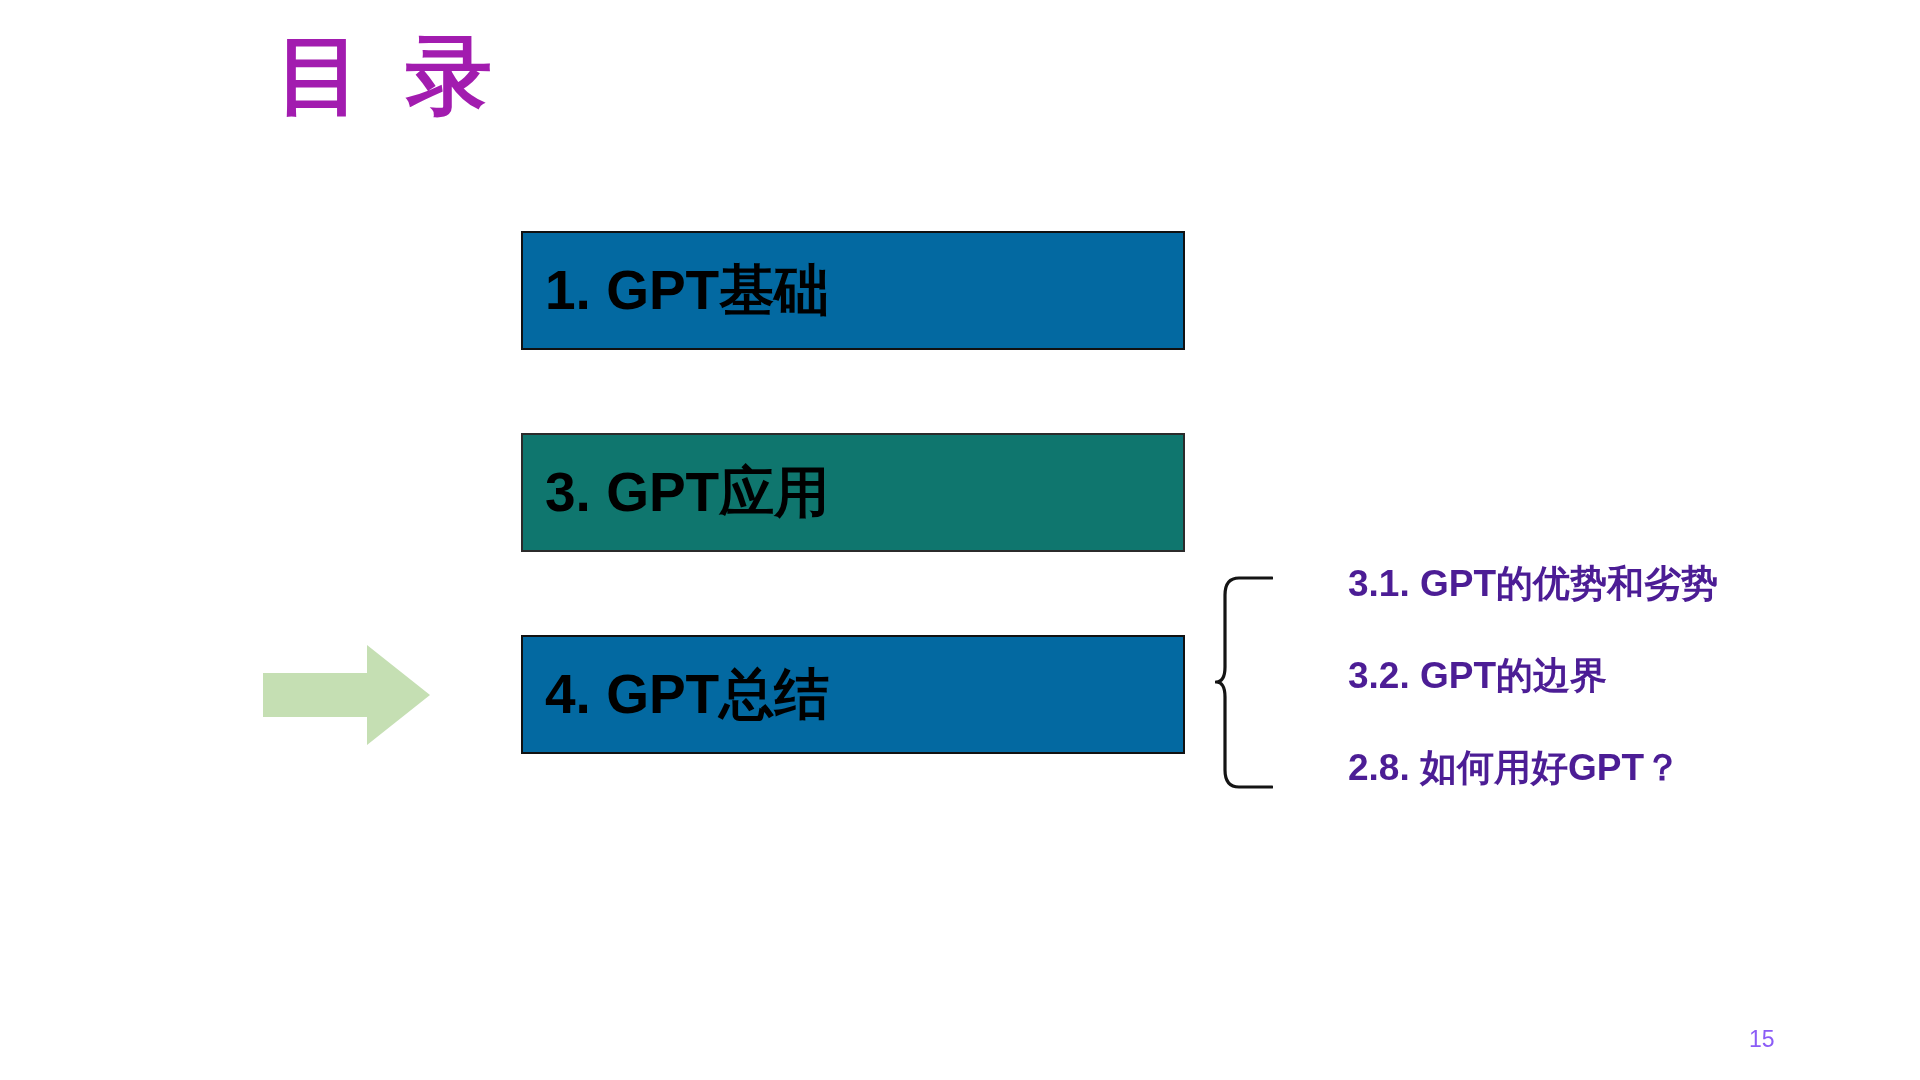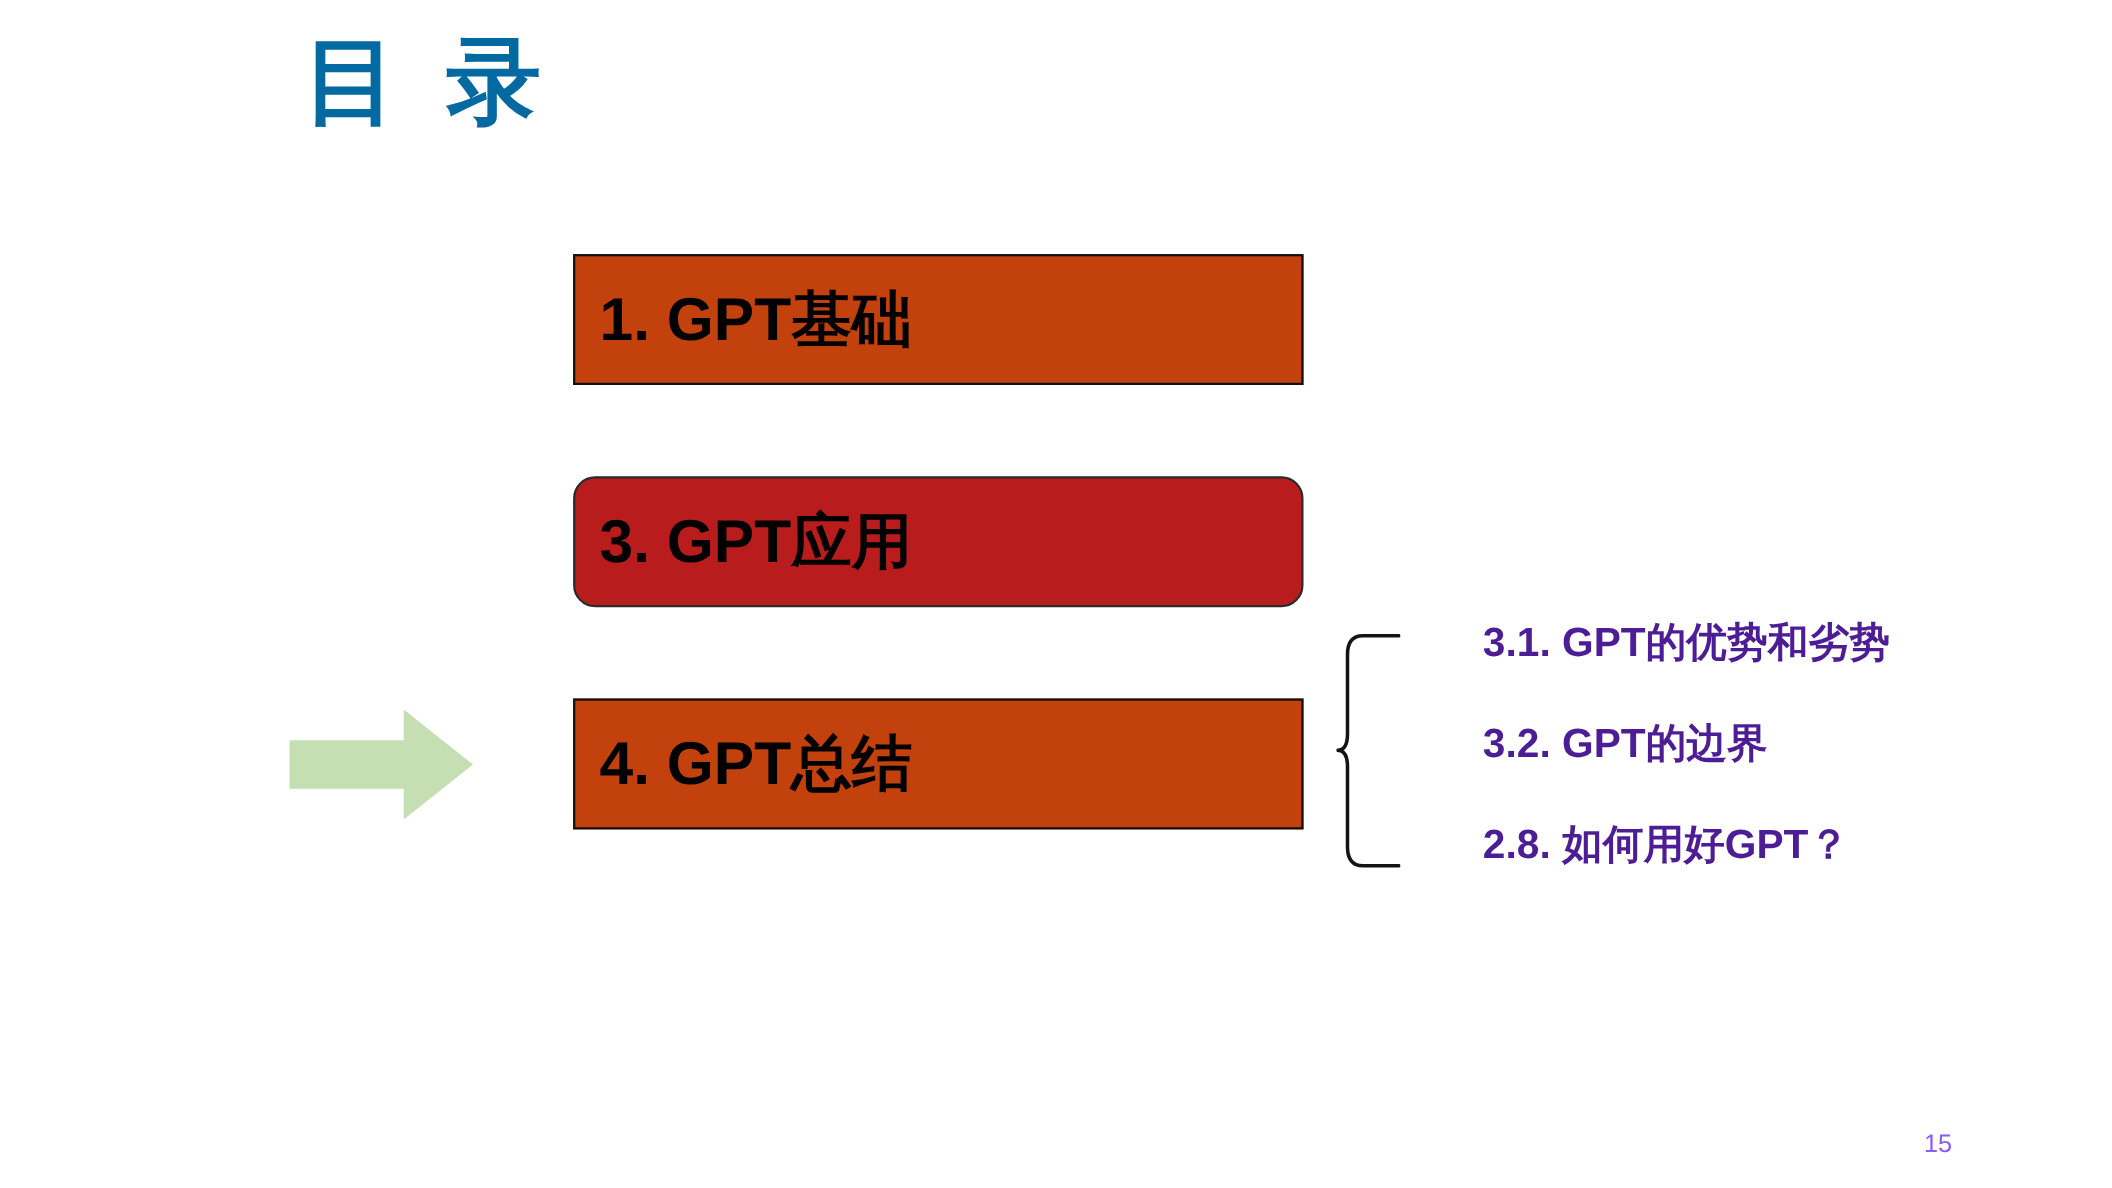--- a/index.html
+++ b/index.html
@@ -26,48 +26,47 @@
   
   .page-title {
     position: absolute;
     left: 276px;
     top: 28px;
     font-size: 86px;
     font-weight: 700;
     letter-spacing: 10px;
     line-height: 1.1;
     white-space: pre;
-    color: #0369a1;
+    color: #a21caf;
   }
 
   
   .toc-list {
     position: absolute;
     left: 521px;
     top: 231px;
     width: 664px;
   }
 
   .toc-box {
     position: relative;
     box-sizing: border-box;
     width: 664px;
     height: 119px;
     border: 2.5px solid #111111;
-    background: #c2410c;
+    background: #0369a1;
     display: flex;
     align-items: center;
     margin-bottom: 83px;
   }
   .toc-box:last-child { margin-bottom: 0; }
 
   .toc-box.highlight {
-    background: #b91c1c;
+    background: #0f766e;
     border-color: #2b2b2b;
-    border-radius: 20px;
   }
 
   .toc-label {
     font-size: 55px;
     font-weight: 700;
     padding-left: 22px;
     white-space: nowrap;
     letter-spacing: 0px;
     color: #000000;
   }

